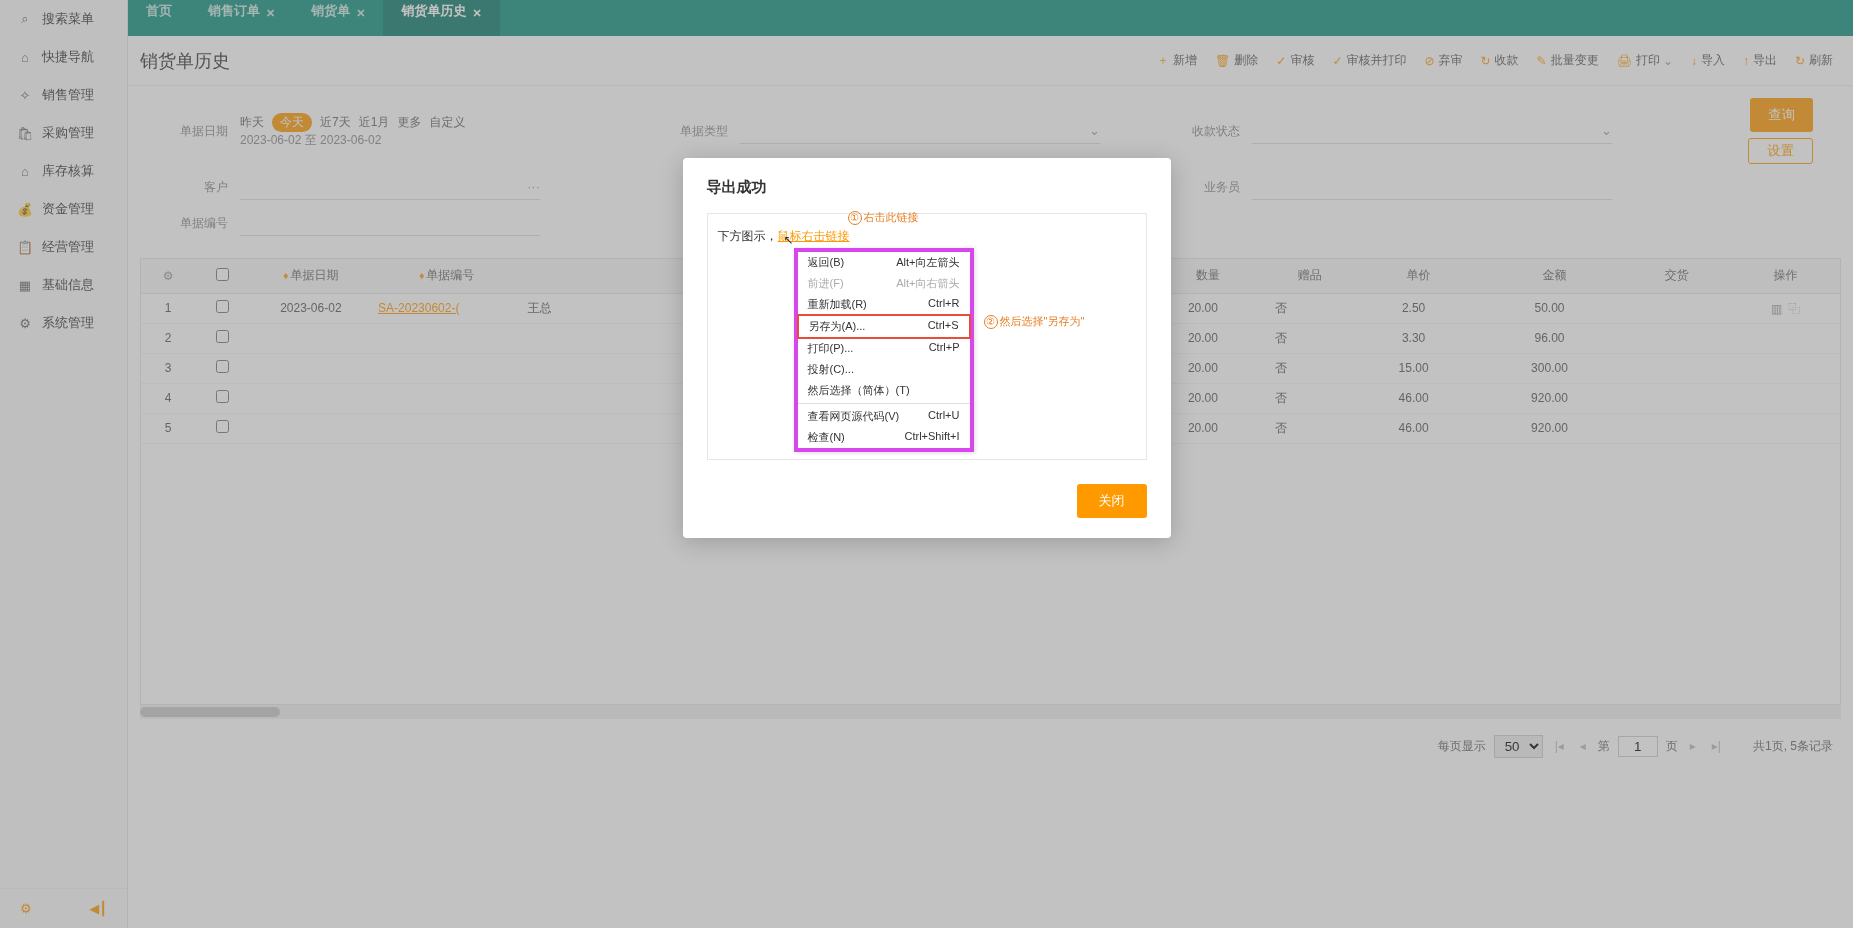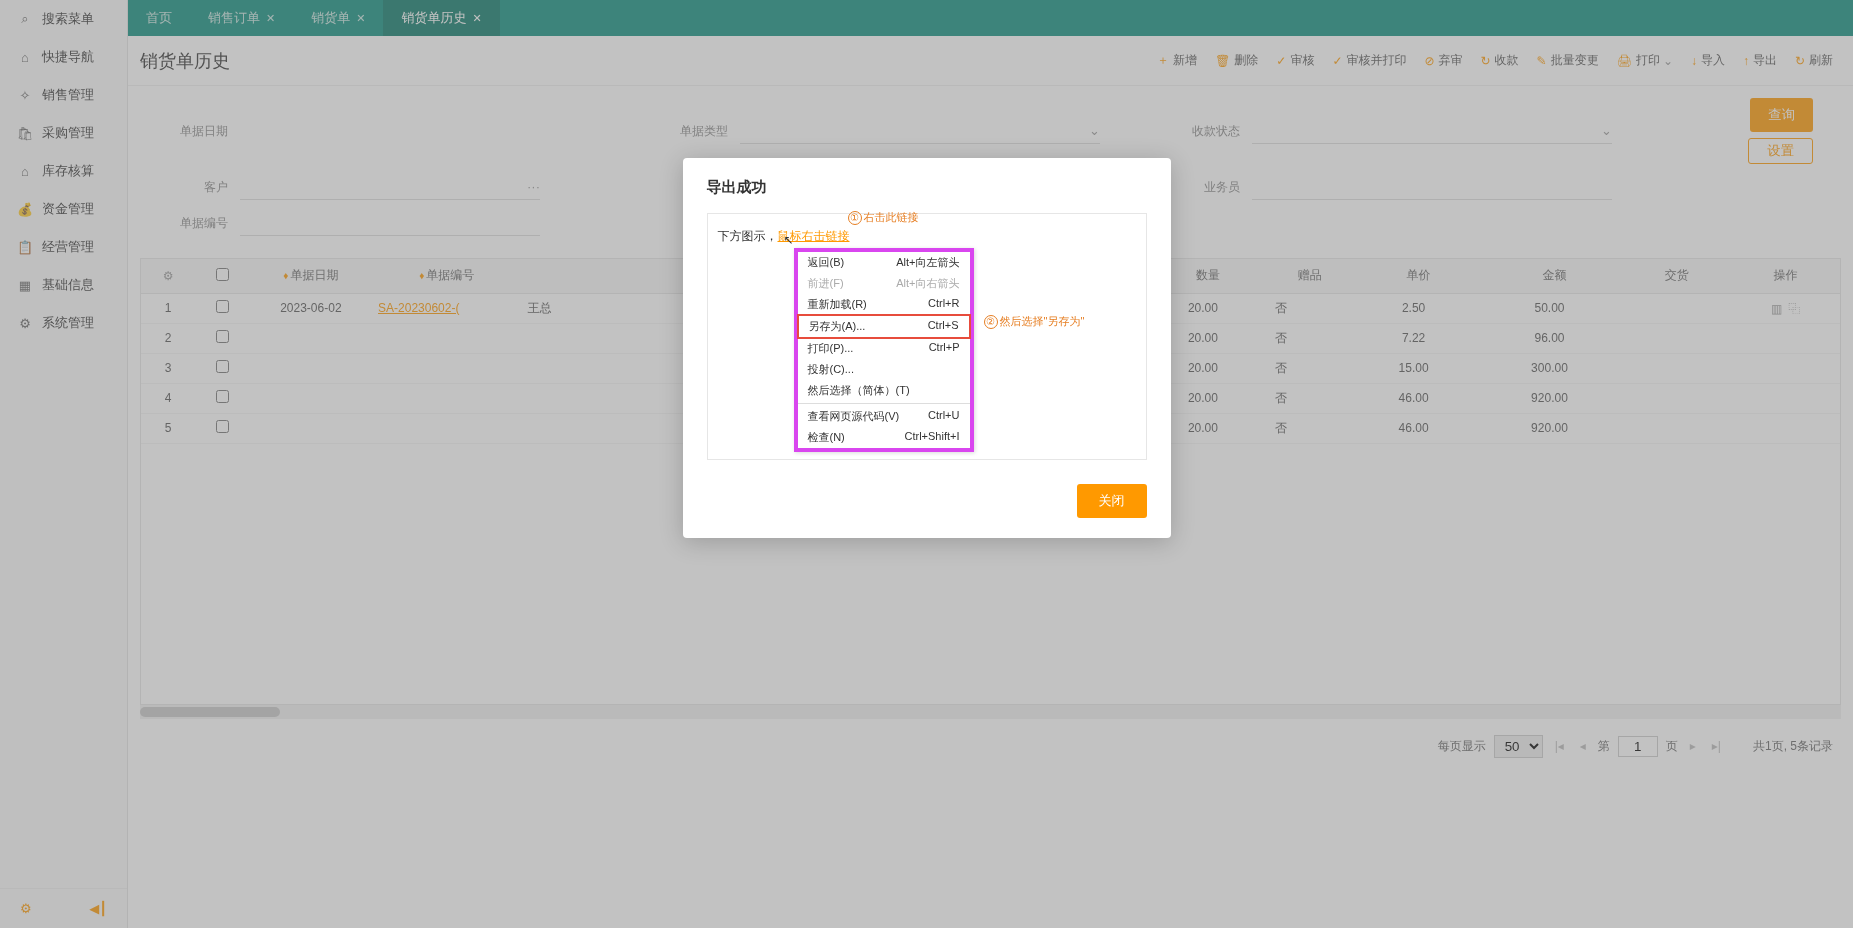--- a/index.html
+++ b/index.html
@@ -5,21 +5,21 @@
     * { margin: 0; padding: 0; box-sizing: border-box; font-family: "Microsoft YaHei", Arial, sans-serif; }
     body { font-size: 13px; color: #333; background: #f0f0f0; position: relative; width: 1853px; height: 928px; overflow: hidden; }
 
     .sidebar { position: absolute; left: 0; top: 0; width: 128px; height: 100%; background: #fafafa; border-right: 1px solid #e4e4e4; z-index: 1; }
     .sidebar-item { display: flex; align-items: center; height: 38px; padding-left: 16px; cursor: pointer; color: #333; }
     .sidebar-item .icon { width: 18px; height: 18px; margin-right: 8px; display: inline-flex; align-items: center; justify-content: center; color: #666; }
     .sidebar-bottom { position: absolute; bottom: 0; left: 0; width: 100%; height: 40px; display: flex; align-items: center; justify-content: space-between; padding: 0 20px; border-top: 1px solid #eee; }
     .sidebar-bottom .icon { color: #f90; }
 
     .topbar { position: absolute; left: 128px; top: 0; right: 0; height: 36px; background: #0e8f7e; display: flex; align-items: stretch; }
-    .tab { display: flex; align-items: center; padding: 0 18px; color: #c9e6e1; cursor: pointer; font-size: 13px; }
+    .tab { display: flex; align-items: flex-end; padding: 16px 18px; color: #c9e6e1; cursor: pointer; font-size: 13px; font-weight: bold; }
     .tab.active { background: #0a7968; color: #fff; }
     .tab .close { margin-left: 6px; font-size: 11px; cursor: pointer; }
 
     .content { position: absolute; left: 128px; top: 36px; right: 0; bottom: 0; background: #fff; }
     .page-header { display: flex; justify-content: space-between; align-items: center; height: 50px; padding: 0 12px; border-bottom: 1px solid #eee; }
     .page-title { font-size: 18px; color: #333; }
     .toolbar { display: flex; gap: 2px; }
     .toolbar-btn { display: flex; align-items: center; padding: 4px 8px; cursor: pointer; font-size: 12px; color: #555; }
     .toolbar-btn .ti { margin-right: 4px; }
     .toolbar-btn.orange .ti { color: #f90; }
@@ -200,20 +200,31 @@
        <span>刷新</span>
 
      </div>
       </div>
   </div>
 
   <div class="filter-area">
     <div class="filter-row">
       <div class="filter-group" style="min-width:420px">
         <div class="filter-label">单据日期</div>
+        <div>
+          <div class="date-opts" id="dateopts">
+              <span class="date-opt ">昨天</span>
+              <span class="date-opt active">今天</span>
+              <span class="date-opt ">近7天</span>
+              <span class="date-opt ">近1月</span>
+              <span class="date-opt ">更多</span>
+              <span class="date-opt ">自定义</span>
+            </div>
+          <div class="date-text">2023-06-02 至 2023-06-02</div>
+        </div>
       </div>
       <div class="filter-group">
         <div class="filter-label">单据类型</div>
         <div class="select-box">
             <span>⌄</span>
           </div>
       </div>
       <div class="filter-group">
         <div class="filter-label">收款状态</div>
         <div class="select-box">
@@ -286,21 +297,21 @@
      </tr>
           <tr>
        <td>2</td>
        <td><input type="checkbox" style=""></td>
        <td></td>
        <td class="l"></td>
        <td class="l"></td>
        <td></td>
        <td class="r">20.00</td>
        <td class="l">否</td>
-       <td class="r">7.22</td>
+       <td class="r">3.30</td>
        <td class="r">96.00</td>
        <td></td>
        <td></td>
      </tr>
           <tr>
        <td>3</td>
        <td><input type="checkbox" style=""></td>
        <td></td>
        <td class="l"></td>
        <td class="l"></td>

